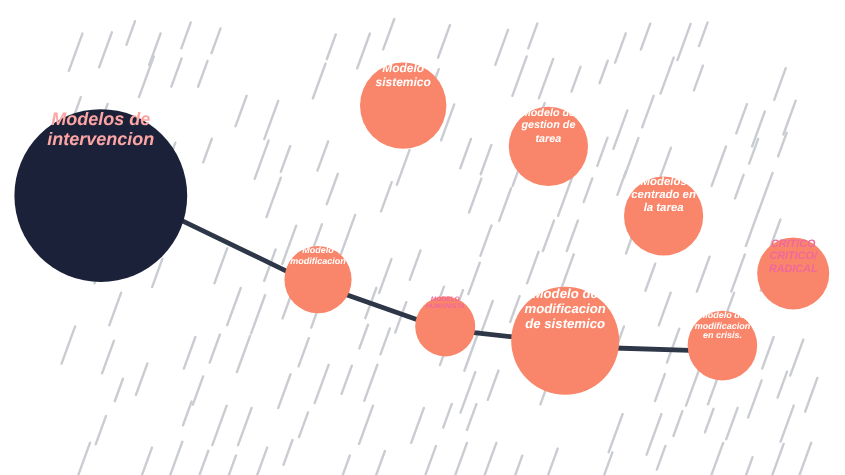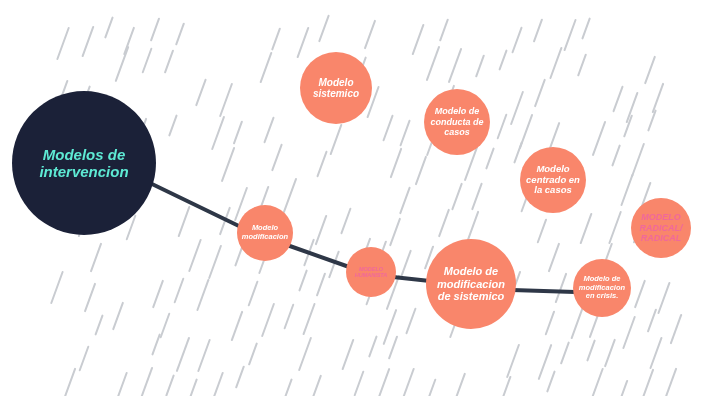--- a/index.html
+++ b/index.html
@@ -32,21 +32,21 @@
   .connector-layer {
     position: absolute;
     left: 0; top: 0;
     width: 704px;
     height: 396px;
   }
   .node {
     position: absolute;
     border-radius: 50%;
     display: flex;
-    align-items: center;
+    align-items: flex-start;
     justify-content: center;
     text-align: center;
     box-sizing: border-box;
   }
   .node-label {
     font-style: italic;
     font-weight: bold;
     line-height: 1.15;
     padding: 0 4px;
     word-wrap: break-word;
@@ -255,33 +255,33 @@
 
   <svg class="connector-layer" width="704" height="396">
       <line x1="152" y1="184" x2="243" y2="228" stroke="#2e3747" stroke-width="4" stroke-linecap="round"></line>
       <line x1="287" y1="245" x2="352" y2="268" stroke="#2e3747" stroke-width="4" stroke-linecap="round"></line>
       <line x1="393" y1="277" x2="430" y2="281" stroke="#2e3747" stroke-width="4" stroke-linecap="round"></line>
       <line x1="512" y1="290" x2="575" y2="292" stroke="#2e3747" stroke-width="4" stroke-linecap="round"></line>
     </svg>
 
   <div id="nodes">
       <div class="node root-node" style="left: 12px; top: 91px; width: 144px; height: 144px; background: rgb(27, 33, 56);">
-        <div class="node-label" style="font-size: 15px; color: #5eead4;">Modelos de intervencion</div>
+        <div class="node-label" style="font-size: 15px; color: #fca5a5;">Modelos de intervencion</div>
       </div>
       <div class="node coral-node" style="left: 300px; top: 52px; width: 72px; height: 72px; background: rgb(249, 134, 107);">
         <div class="node-label" style="font-size: 10px;">Modelo sistemico</div>
       </div>
       <div class="node coral-node" style="left: 424px; top: 89px; width: 66px; height: 66px; background: rgb(249, 134, 107);">
-        <div class="node-label" style="font-size: 9px;">Modelo de conducta de casos</div>
+        <div class="node-label" style="font-size: 9px;">Modelo de gestion de tarea</div>
       </div>
       <div class="node coral-node" style="left: 520px; top: 147px; width: 66px; height: 66px; background: rgb(249, 134, 107);">
-        <div class="node-label" style="font-size: 9.5px;">Modelo centrado en la casos</div>
+        <div class="node-label" style="font-size: 9.5px;">Modelos centrado en la tarea</div>
       </div>
       <div class="node coral-node pink-label" style="left: 631px; top: 198px; width: 60px; height: 60px; background: rgb(249, 134, 107);">
-        <div class="node-label" style="font-size: 9px; color: rgb(240, 104, 155);">MODELO RADICAL/ RADICAL</div>
+        <div class="node-label" style="font-size: 9px; color: rgb(240, 104, 155);">CRITICO CRITICO/ RADICAL</div>
       </div>
       <div class="node coral-node" style="left: 237px; top: 205px; width: 56px; height: 56px; background: rgb(249, 134, 107);">
         <div class="node-label" style="font-size: 7.5px;">Modelo modificacion</div>
       </div>
       <div class="node coral-node pink-label" style="left: 346px; top: 247px; width: 50px; height: 50px; background: rgb(249, 134, 107);">
         <div class="node-label" style="font-size: 5.5px; color: rgb(240, 104, 155);">MODELO HUMANISTA</div>
       </div>
       <div class="node coral-node" style="left: 426px; top: 239px; width: 90px; height: 90px; background: rgb(249, 134, 107);">
         <div class="node-label" style="font-size: 11px;">Modelo de modificacion de sistemico</div>
       </div>

